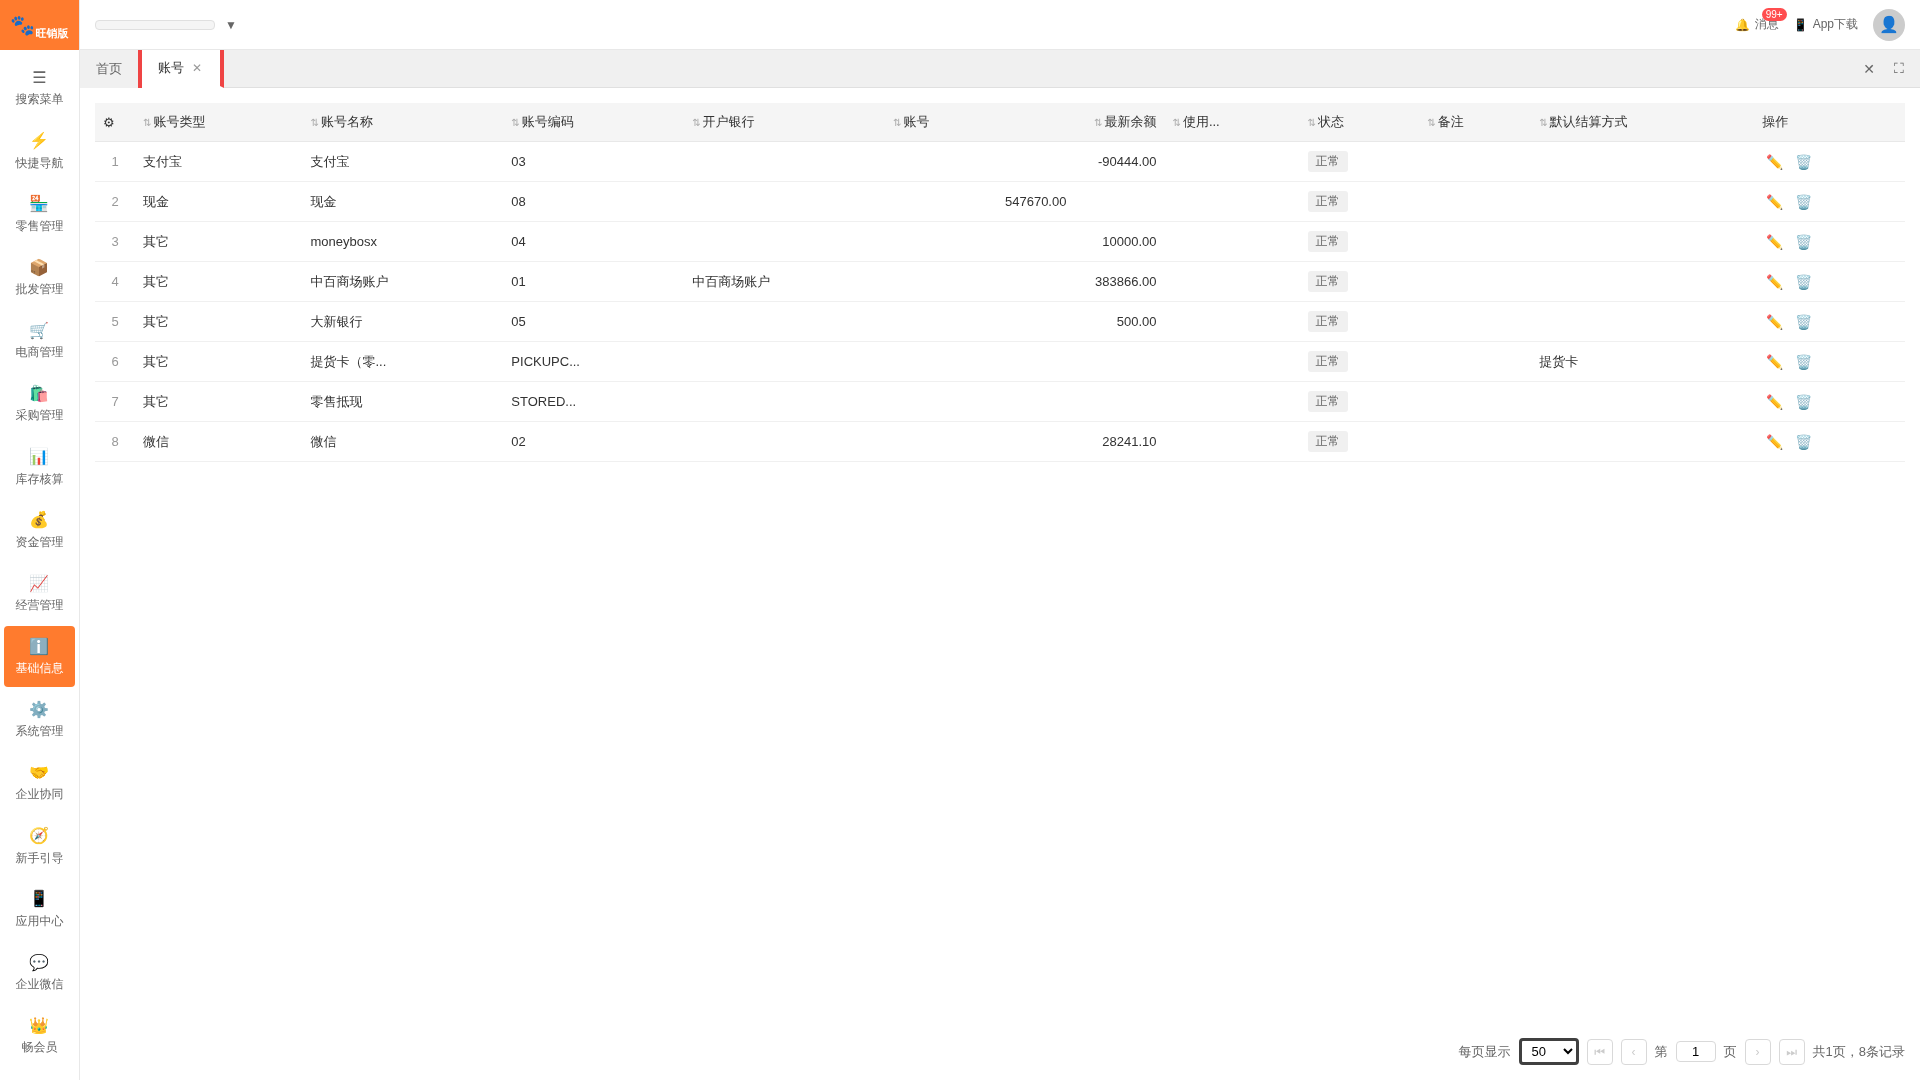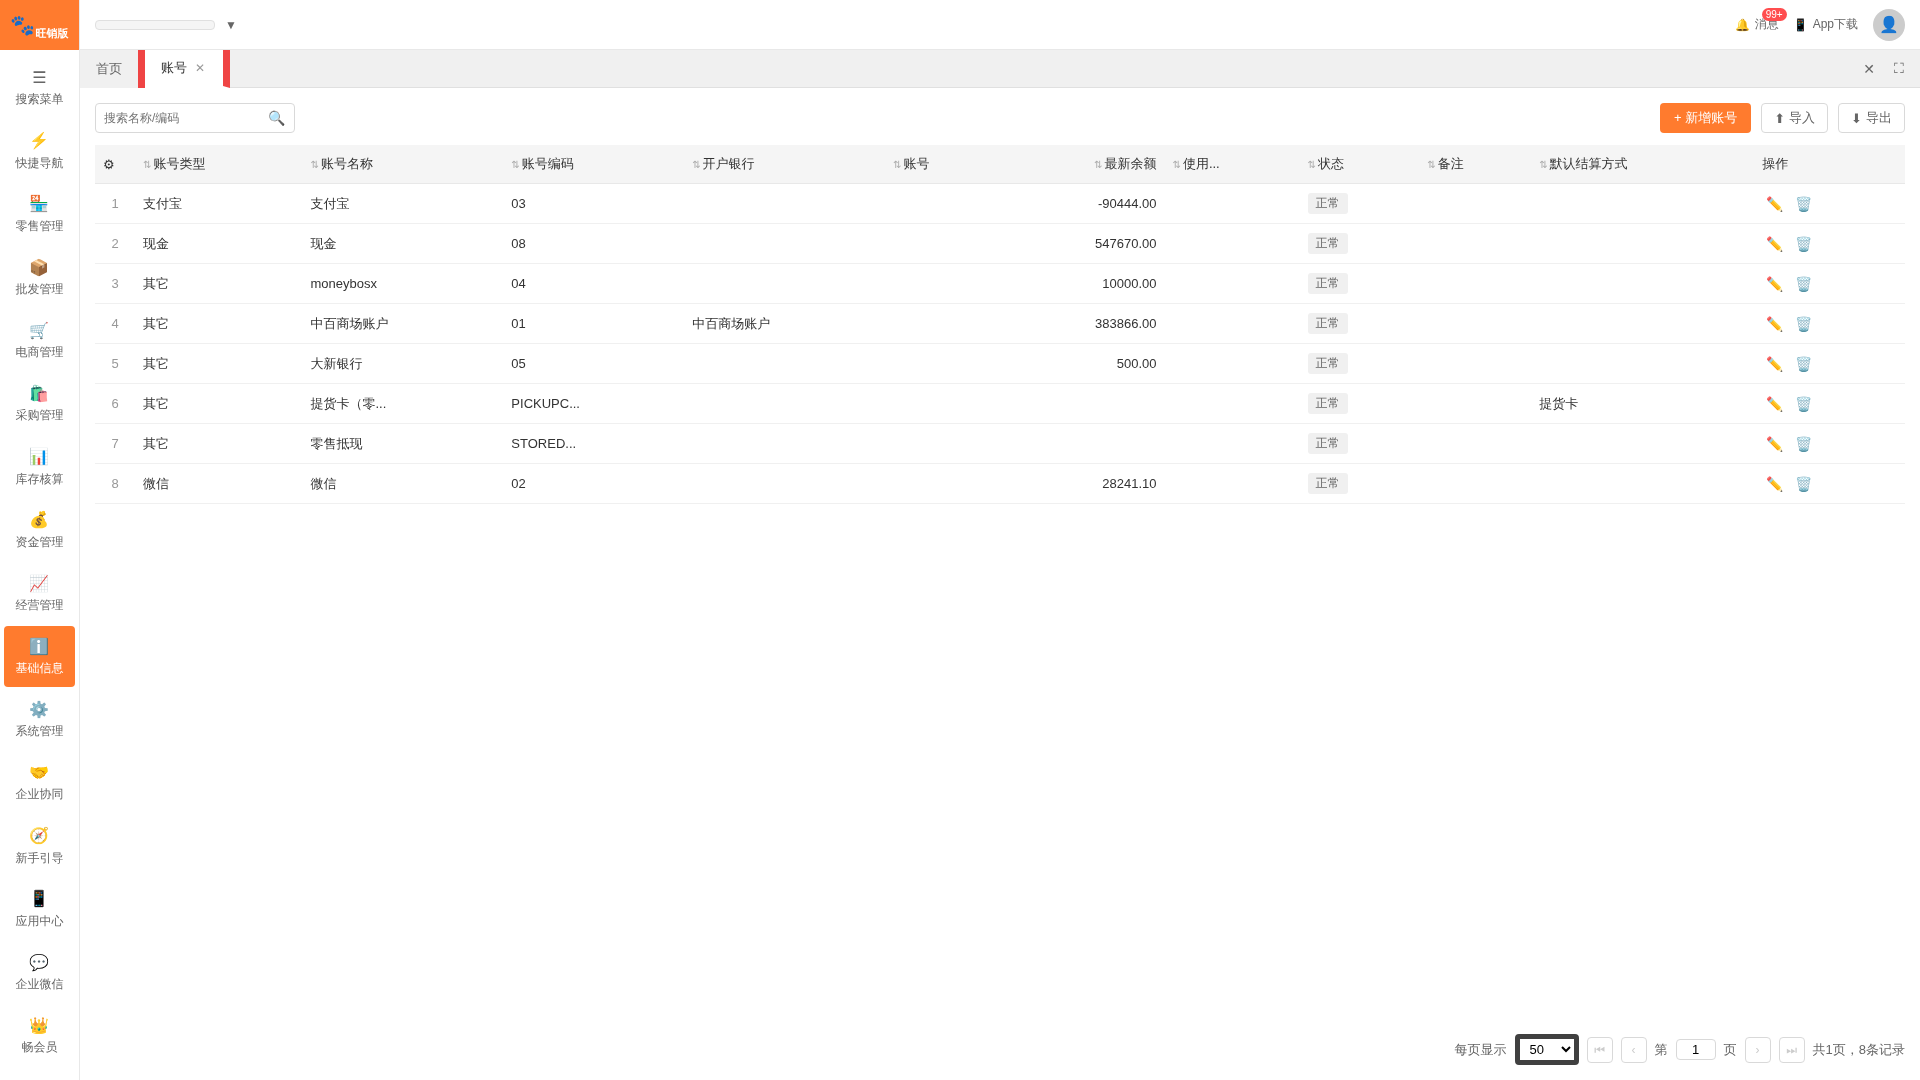--- a/index.html
+++ b/index.html
@@ -158,21 +158,21 @@
     }
     .tab {
       height: 38px;
       padding: 0 16px;
       display: flex;
       align-items: center;
       gap: 6px;
       cursor: pointer;
       font-size: 13px;
       color: #666;
-      border-right: 7px solid #ef4444;
+      border-right: 4px solid #ef4444;
       background: #f0f0f0;
     }
     .tab.active {
       background: white;
       color: #333;
       border-bottom: 2px solid white;
     }
     .tab-close {
       font-size: 12px;
       color: #999;
@@ -327,21 +327,21 @@
       align-items: center;
       justify-content: flex-end;
       padding: 10px 0 0 0;
       gap: 8px;
       flex-shrink: 0;
       font-size: 13px;
       color: #666;
     }
     .pagination-label { color: #666; }
     .page-size-select {
-      border: 5px solid #404040;
+      border: 3px solid #404040;
       border-radius: 4px;
       padding: 2px 6px;
       font-size: 13px;
       background: white;
       cursor: pointer;
     }
     .page-btn {
       width: 26px;
       height: 26px;
       display: flex;
@@ -476,39 +476,20 @@
       <span class="tab-close">✕</span>
     </div>
     <div class="tabbar-actions">
       <div class="tabbar-action-btn">✕</div>
       <div class="tabbar-action-btn">⛶</div>
     </div>
   </div>
 
   <div class="content-area">
 
-    <div class="toolbar">
-      <div class="toolbar-left">
-        <div class="search-input-wrap">
-          <input type="text" placeholder="搜索名称/编码" style="">
-          <span class="search-icon">🔍</span>
-        </div>
-      </div>
-      <div class="toolbar-right">
-        <button class="btn-primary">+ 新增账号</button>
-        <button class="btn-outline">
-          <span>⬆</span>
-          <span>导入</span>
-        </button>
-        <button class="btn-outline">
-          <span>⬇</span>
-          <span>导出</span>
-        </button>
-      </div>
-    </div>
 
     <div class="table-wrap">
       <table>
         <thead>
           <tr>
             <th style="width:40px;"><span>⚙</span></th>
             <th><span class="sort-icon">⇅</span>账号类型</th>
             <th><span class="sort-icon">⇅</span>账号名称</th>
             <th><span class="sort-icon">⇅</span>账号编码</th>
             <th><span class="sort-icon">⇅</span>开户银行</th>
@@ -539,21 +520,21 @@
       <button class="action-btn" title="删除">🗑️</button>
     </td>
   </tr>
             <tr>
     <td class="row-num">2</td>
     <td>现金</td>
     <td>现金</td>
     <td>08</td>
     <td></td>
     <td></td>
-    <td style="text-align:right;">547670.00</td>
+    <td style="text-align:left;">547670.00</td>
     <td></td>
     <td><span class="status-badge">正常</span></td>
     <td></td>
     <td></td>
     <td>
       <button class="action-btn" title="编辑">✏️</button>
       <button class="action-btn" title="删除">🗑️</button>
     </td>
   </tr>
             <tr>

